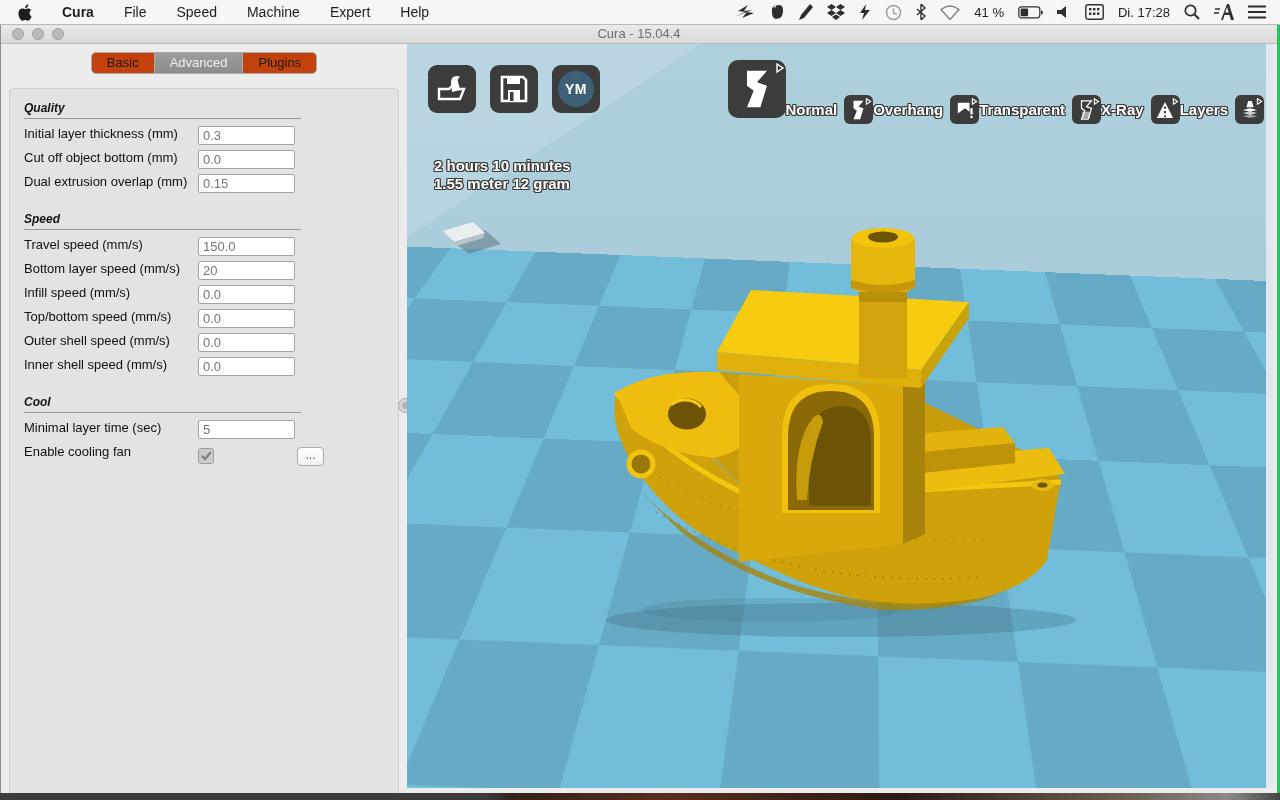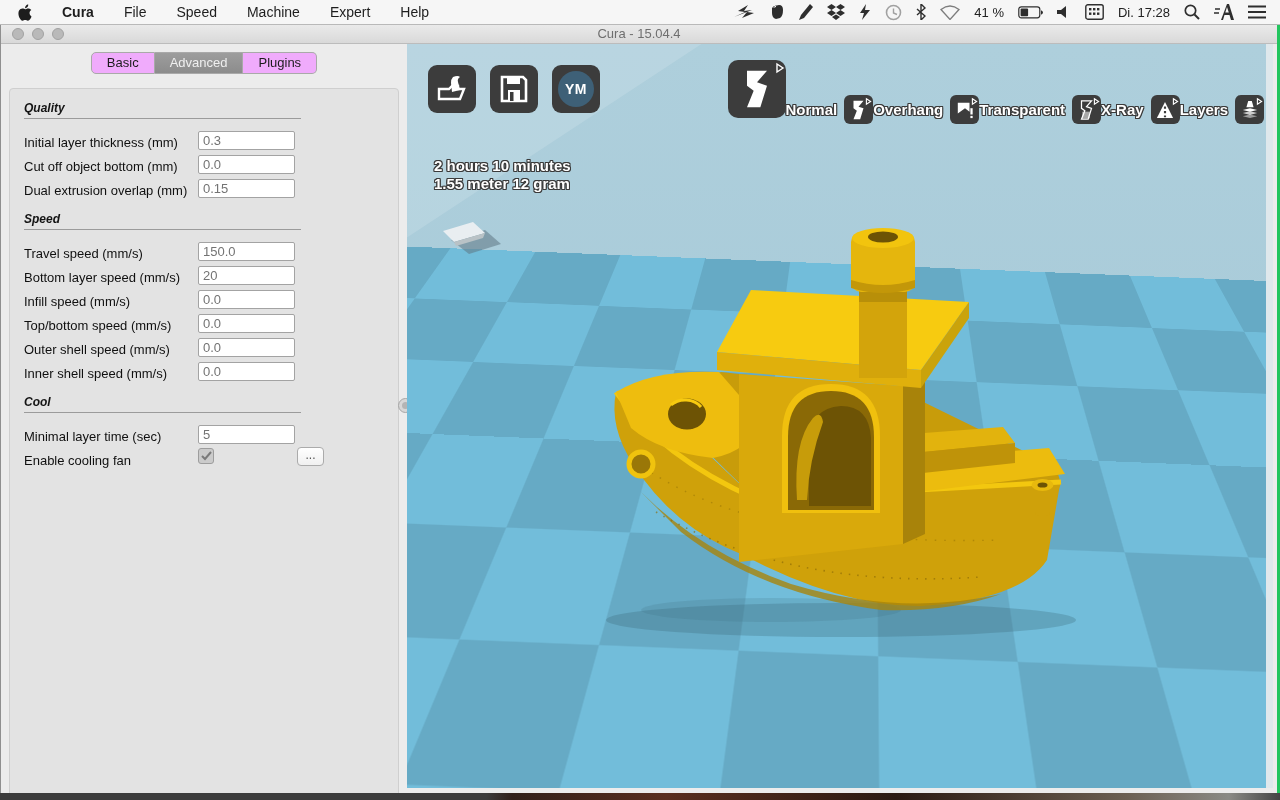--- a/index.html
+++ b/index.html
@@ -25,30 +25,30 @@
               background:linear-gradient(#eaeaea,#d9d9d9); border-bottom:1px solid #bcbcbc; }
   .traffic { position:absolute; left:11px; top:3px; display:flex; gap:8px; }
   .traffic span { width:12px; height:12px; border-radius:50%; background:#b9b9b9; border:1px solid #a2a2a2; display:block; }
   .win-title { text-align:center; font-size:13px; line-height:18px; color:#6f6f6f; }
 
   .content { position:absolute; left:0; top:19px; width:1278px; height:744px; }
 
   
   .sidebar { position:absolute; left:0; top:0; width:406px; height:744px; background:#ececec; }
   .tabs { position:relative; z-index:3; width:max-content; margin:8px auto 0; display:flex; }
-  .tab { height:22px; line-height:20px; padding:0 15px; font-size:13px; background:#f0abfc; color:#1c1c1c;
+  .tab { height:22px; line-height:20px; padding:0 15px; font-size:13px; background:#c2410c; color:#1c1c1c;
          border:1px solid #a9a9a9; border-left-width:0; cursor:default; }
   .tab:first-child { border-left-width:1px; border-radius:5px 0 0 5px; }
   .tab:last-child { border-radius:0 5px 5px 0; }
   .tab.selected { background:linear-gradient(#9d9d9d,#8c8c8c); color:#efefef; }
   .panel { position:absolute; left:8px; top:44px; width:390px; height:716px; background:#e3e3e3;
            border:1px solid #cfcfcf; border-radius:4px; padding:12px 0 0 14px; }
   .section-title { font-size:12px; font-weight:bold; color:#141414; margin-bottom:3px;font-style:italic; }
   .section-rule { width:277px; border-bottom:1px solid #9b9b9b; margin-bottom:7px; }
-  .frow { position:relative; display:flex; align-items:flex-end; width:271px; height:24px; }
+  .frow { position:relative; display:flex; align-items:flex-start; width:271px; height:24px; }
   .frow label { font-size:13px; color:#101010; }
   .frow input[type=text] { margin-left:auto; width:97px; height:19px; border:1px solid #a3a3a3; border-radius:2px;
           background:#fff; font-size:13px; font-family:"Liberation Sans",sans-serif; color:#737373; padding:0 4px; }
   .gap-top { margin-top:14px; }
   .checkbox { position:absolute; left:174px; top:4px; width:16px; height:16px; background:#cbcbcb;
               border:1px solid #9d9d9d; border-radius:3px; display:flex; align-items:center; justify-content:center; }
   .more-btn { position:absolute; left:273px; top:3px; width:27px; height:19px; background:linear-gradient(#fff,#f0f0f0);
               border:1px solid #ababab; border-radius:4px; font-size:12px; color:#555; line-height:15px; text-align:center; }
 
   

